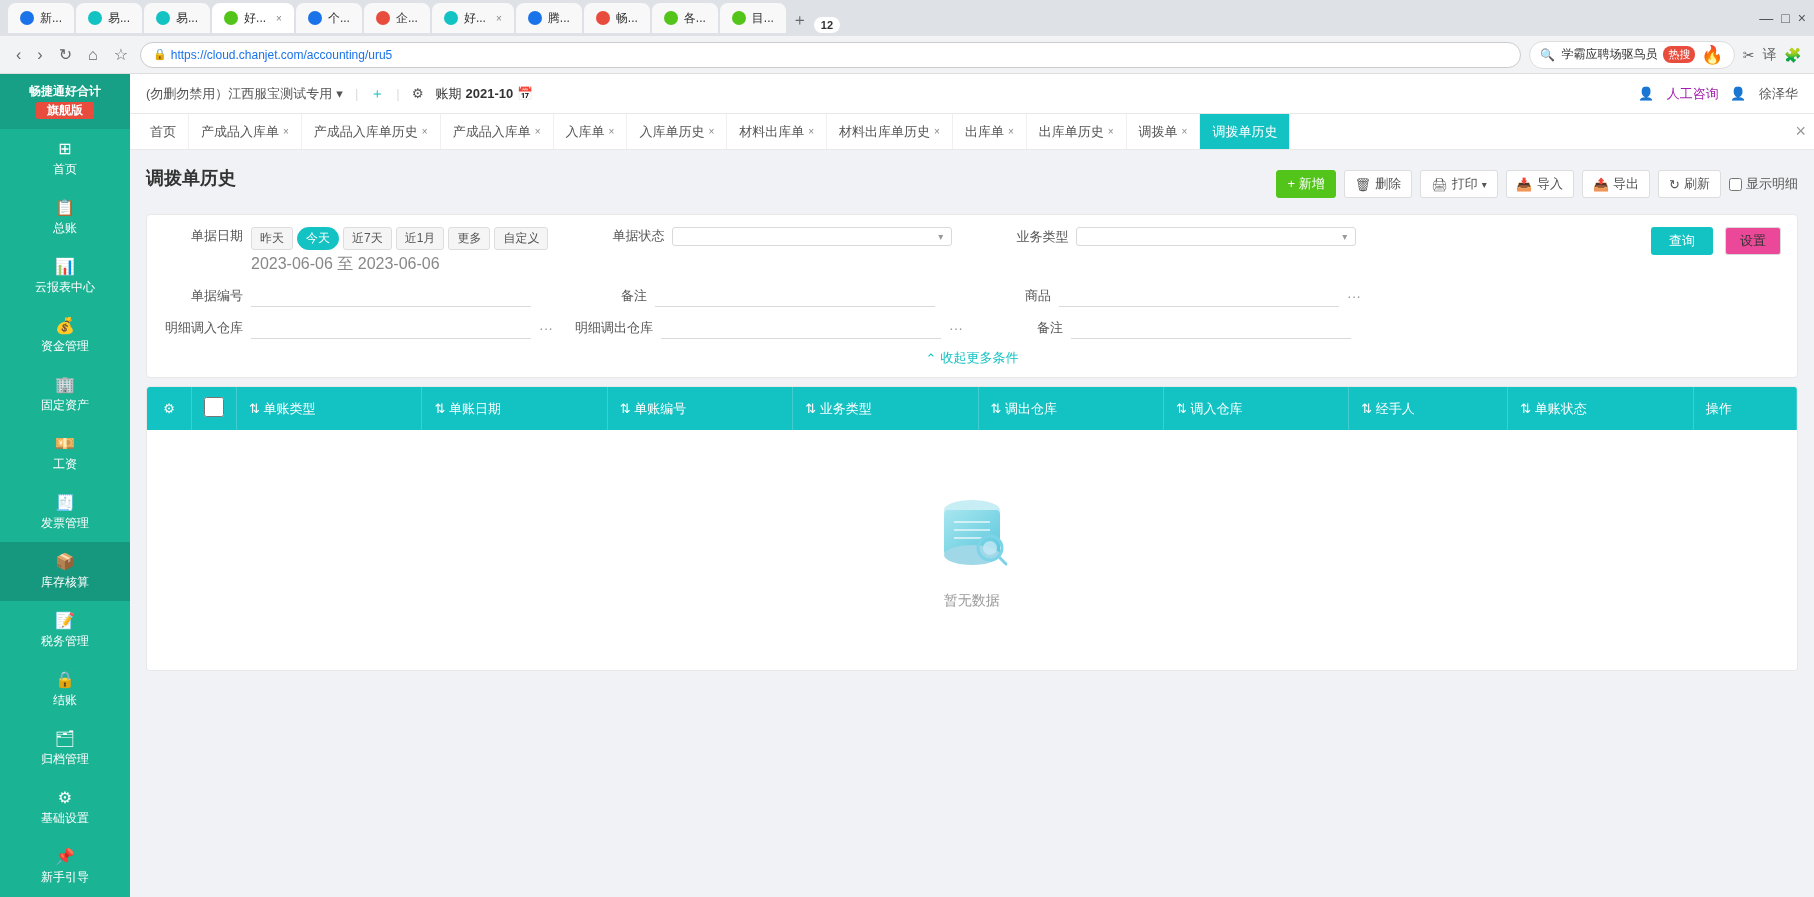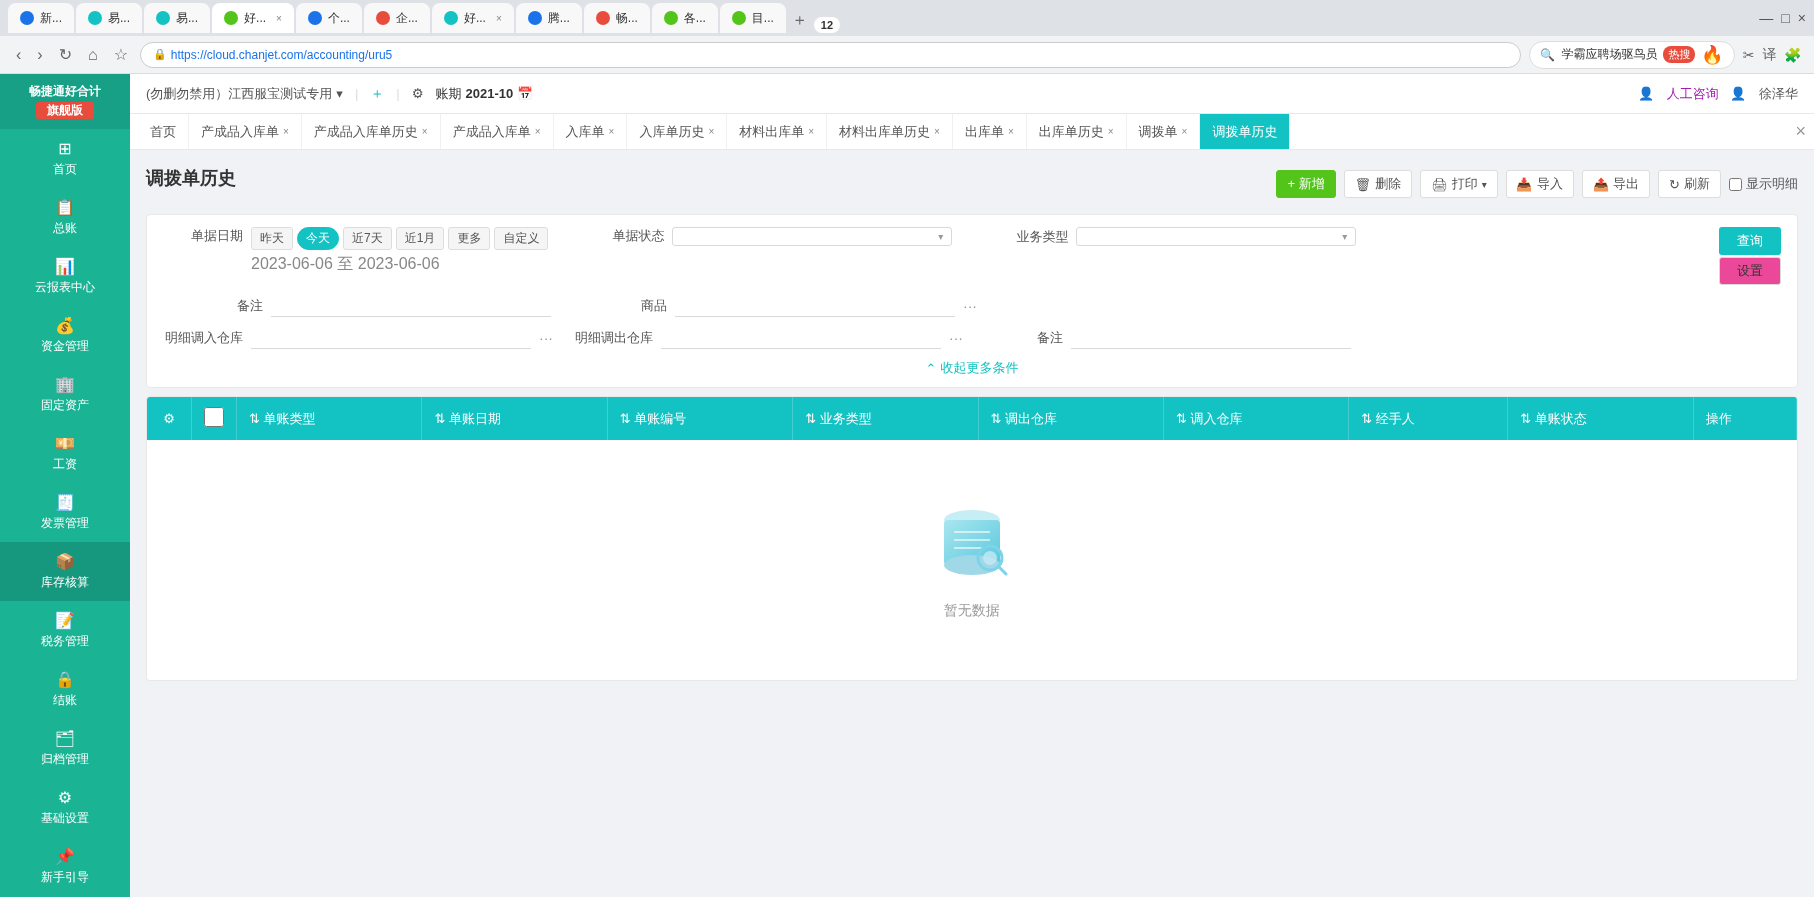--- a/index.html
+++ b/index.html
@@ -370,27 +370,31 @@
             </div>
           </div>
 
           <div style="display:flex;align-items:center;gap:8px;margin-left:20px;">
             <span class="filter-label">业务类型</span>
             <div class="filter-select">
               <span class="arrow">▾</span>
             </div>
           </div>
 
-          <div style="display:flex;flex-direction:column;gap:2px;margin-left:auto;">
+          <div style="display:flex;gap:12px;margin-left:auto;align-items:flex-end;">
             <button class="btn-query">查询</button>
             <button class="btn-settings">设置</button>
           </div>
         </div>
 
         <div style="display:flex;align-items:center;gap:16px;margin-bottom:10px;">
+          <div style="display:flex;align-items:center;gap:8px;">
+            <span class="filter-label">单据编号</span>
+            <input type="text" class="filter-input" style="width: 280px;">
+          </div>
           <div style="display:flex;align-items:center;gap:8px;margin-left:20px;">
             <span class="filter-label">备注</span>
             <input type="text" class="filter-input" style="width: 280px;">
           </div>
           <div style="display:flex;align-items:center;gap:8px;margin-left:20px;">
             <span class="filter-label">商品</span>
             <input type="text" class="filter-input" style="width: 200px;">
             <span class="more-dots">···</span>
           </div>
         </div>

